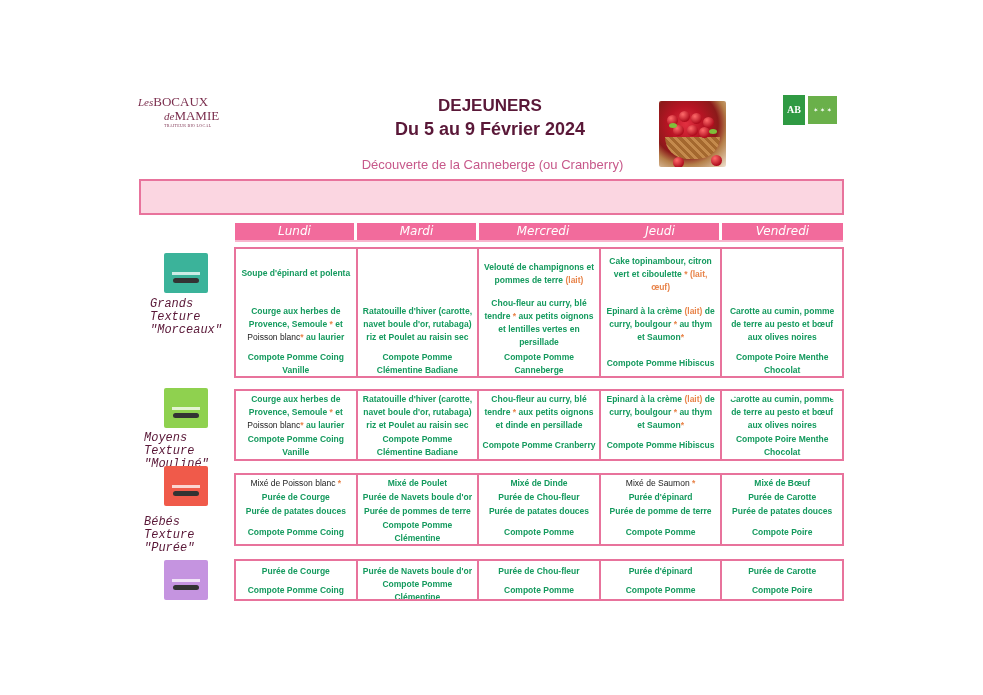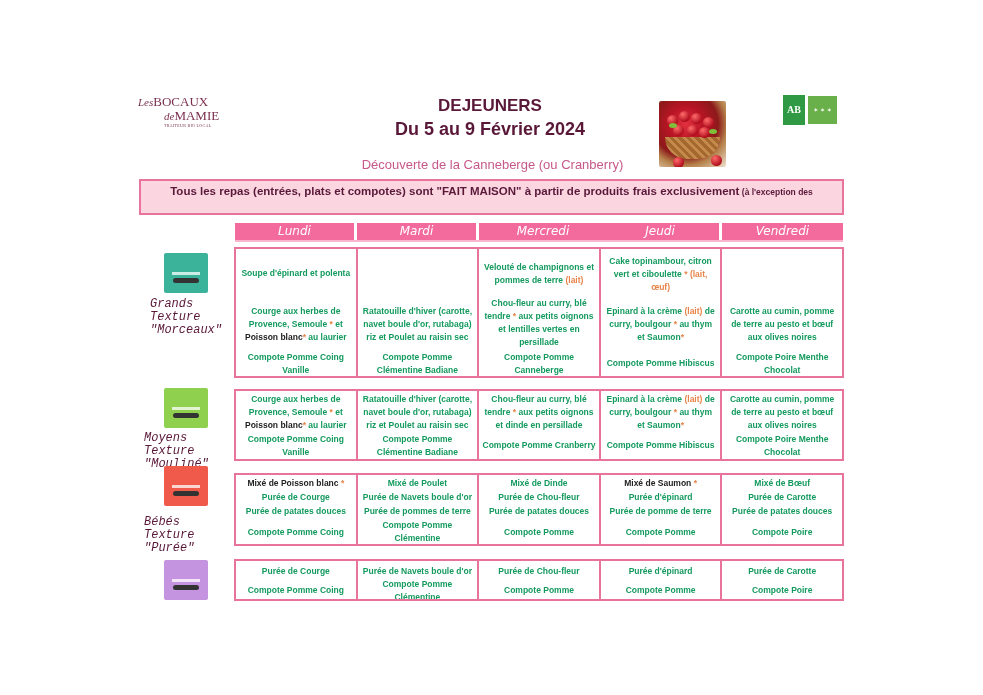--- a/index.html
+++ b/index.html
@@ -35,24 +35,24 @@
   .banner .small { font-size:8.5px; font-weight:bold; }
   .banner .line { line-height:16px; white-space:nowrap; }
 
   
   .dayhdr { top:223px; height:17px; background:#f26b9c; color:#fff; text-align:center; font-size:12px; line-height:17px; font-family:"DejaVu Sans", sans-serif; font-style:italic; }
   .dayline { top:240px; height:2px; background:#f26b9c; opacity:0.5; }
 
   
   .sect { left:234px; width:610px; border:2px solid #e8739c; box-sizing:border-box; display:flex; background:#fff; }
   .cell { flex:1; border-right:2px solid #e8739c; box-sizing:border-box; font-size:8.5px; font-weight:bold; color:#149a5e; text-align:center; position:relative; overflow:hidden; }
-  .cell:last-child { border-right:none; }
+  .cell:last-child { border-right:none;border-radius:30px; }
   .cell .it { position:absolute; left:2px; right:2px; line-height:12.5px; }
   .or { color:#e8844a; }
-  .bl { color:#222; font-weight:bold; }
+  .bl { color:#222; font-weight:normal; }
 
   
   .cat-tile { width:44px; height:40px; border-radius:2px; }
   .cat-tile .bar1 { position:absolute; left:8px; top:19px; width:28px; height:3px; background:rgba(255,255,255,0.75); }
   .cat-tile .bar2 { position:absolute; left:9px; top:25px; width:26px; height:5px; background:#333; border-radius:3px; }
   .cat-label { font-size:12px; color:#5a1838; font-family:Liberation Mono, monospace; font-style:italic; line-height:13px; }
 </style>
 </head>
 <body>
 
@@ -78,23 +78,20 @@
   <div class="berry" style="left:52px;top:54px"></div>
   <div class="berry" style="left:14px;top:56px"></div>
   <div class="leaf" style="left:10px;top:22px"></div>
   <div class="leaf" style="left:50px;top:28px"></div>
 </div>
 
 <div class="abs ab">AB</div>
 <div class="abs eu">✶ ✶ ✶</div>
 
 <div class="abs banner">
-  <div class="line">
-    <span class="big">Tous les repas (entrées, plats et compotes) sont "FAIT MAISON" à partir de produits frais exclusivement</span><span class="small"> (à l'exception des</span>
-  </div>
 </div>
 
 <div class="abs dayhdr" style="left:235px;width:119px">Lundi</div>
 <div class="abs dayhdr" style="left:357px;width:119px">Mardi</div>
 <div class="abs dayhdr" style="left:479px;width:128px">Mercredi</div>
 <div class="abs dayhdr" style="left:601px;width:118px">Jeudi</div>
 <div class="abs dayhdr" style="left:722px;width:121px">Vendredi</div>
 <div class="abs dayline" style="left:235px;width:608px"></div>
 
 <div class="abs cat-tile" style="left:164px;top:253px;background:#3bb39a">

